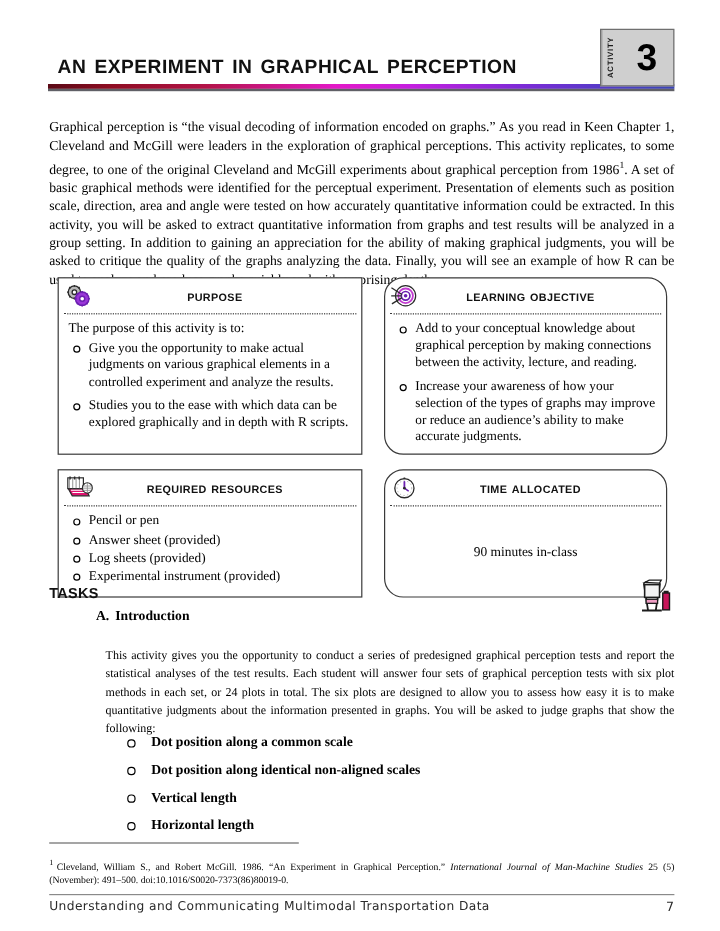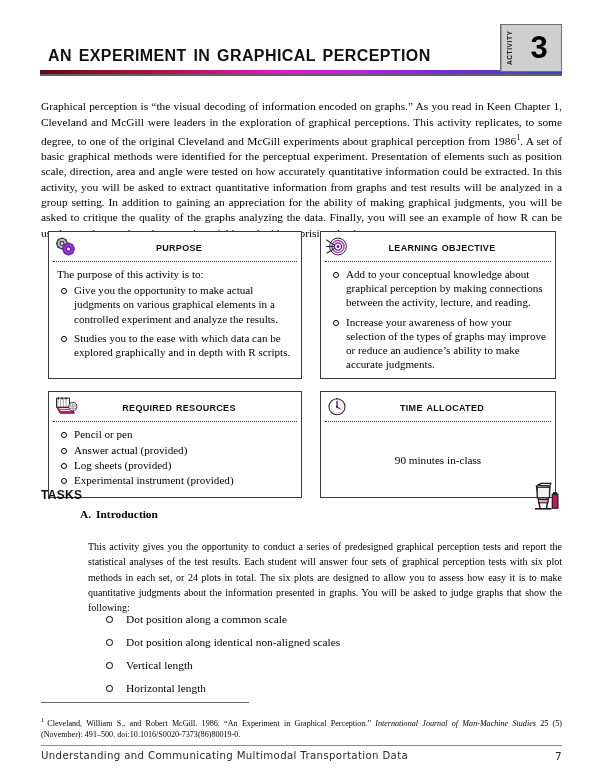--- a/index.html
+++ b/index.html
@@ -110,21 +110,21 @@
     left: 48px; top: 231px;
     width: 508px;
   }
   .box-row { display: flex; gap: 18px; justify-content: flex-end; }
   .box-row.second { margin-top: 12px; }
   .info-box {
     border: 1px solid #3a3a3a;
     background: #fff;
   }
   .box-left  { width: 281px; }
-  .box-right { width: 261px; }
+  .box-right { width: 261px; border-radius: 16px; }
   .box-head {
     display: flex;
     align-items: center;
     height: 30px;
     padding: 0 6px 0 4px;
     position: relative;
   }
   .box-head::after {
     content: "";
     position: absolute;
@@ -222,20 +222,21 @@
     width: 440px;
     list-style: none;
     margin: 0; padding: 0;
     font-size: 11.4px;
   }
   .task-list > li {
     position: relative;
     padding-left: 26px;
     margin-bottom: 9px;
     line-height: 14px;
+    font-weight: bold;
   }
   .task-list > li::before {
     content: "";
     position: absolute;
     left: 6px; top: 4px;
     width: 4.5px; height: 4.5px;
     border: 1.3px solid #000;
     border-radius: 50%;
   }
 
@@ -375,21 +376,21 @@
               <path d="M6.2 13.6 L17.6 13.6 M7.3 15.4 L18.7 15.4" stroke="#ffffff" stroke-width=".9"></path>
               <ellipse cx="19.8" cy="11.6" rx="4.1" ry="4.3" fill="#ffffff" stroke="#2b2b2b" stroke-width="1"></ellipse>
               <path d="M16.3 10.0h7.0M16.1 11.8h7.4M16.4 13.6h6.8M19.8 7.4v8.4" stroke="#8f8f8f" stroke-width=".75"></path>
             </svg>
           </div>
           <div class="box-title">Required Resources</div>
         </div>
         <div class="box-body h2">
           <ul class="hollow tight">
             <li>Pencil or pen</li>
-            <li>Answer actual (provided)</li>
+            <li>Answer sheet (provided)</li>
             <li>Log sheets (provided)</li>
             <li>Experimental instrument (provided)</li>
           </ul>
         </div>
       </div>
 
       <div class="info-box box-right">
         <div class="box-head">
           <div class="box-icon">
             <svg class="ic" width="26" height="24" viewBox="0 0 26 24">

